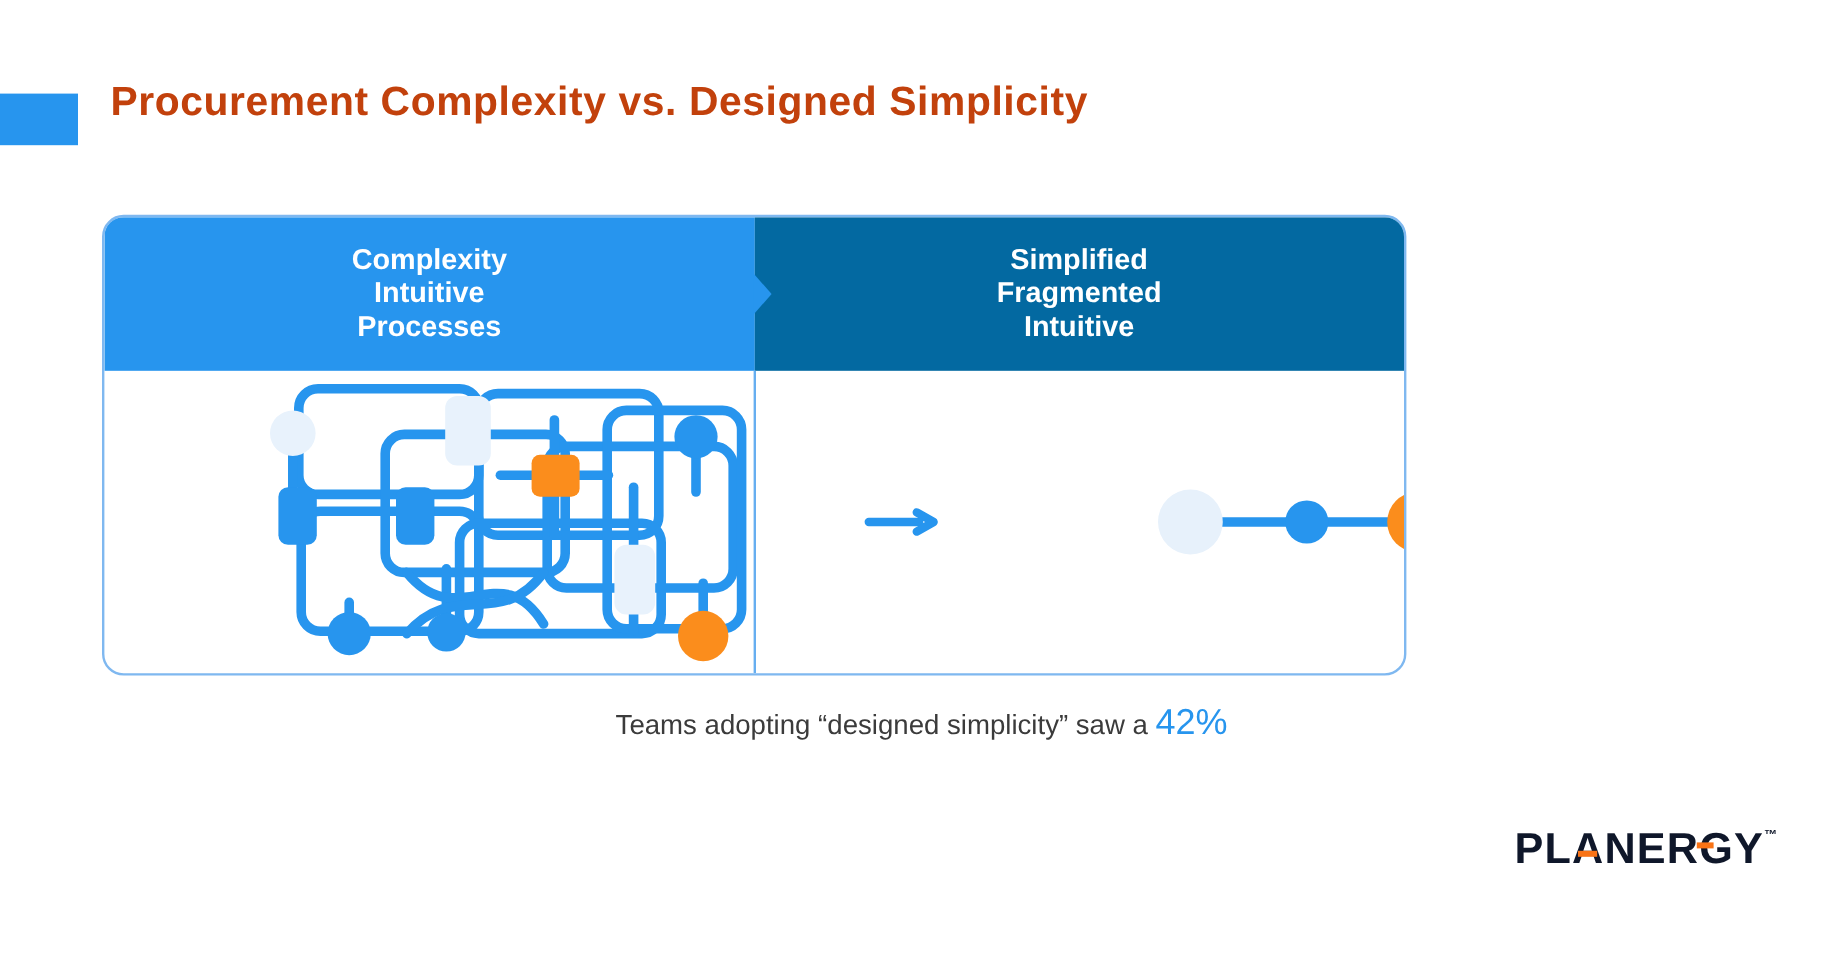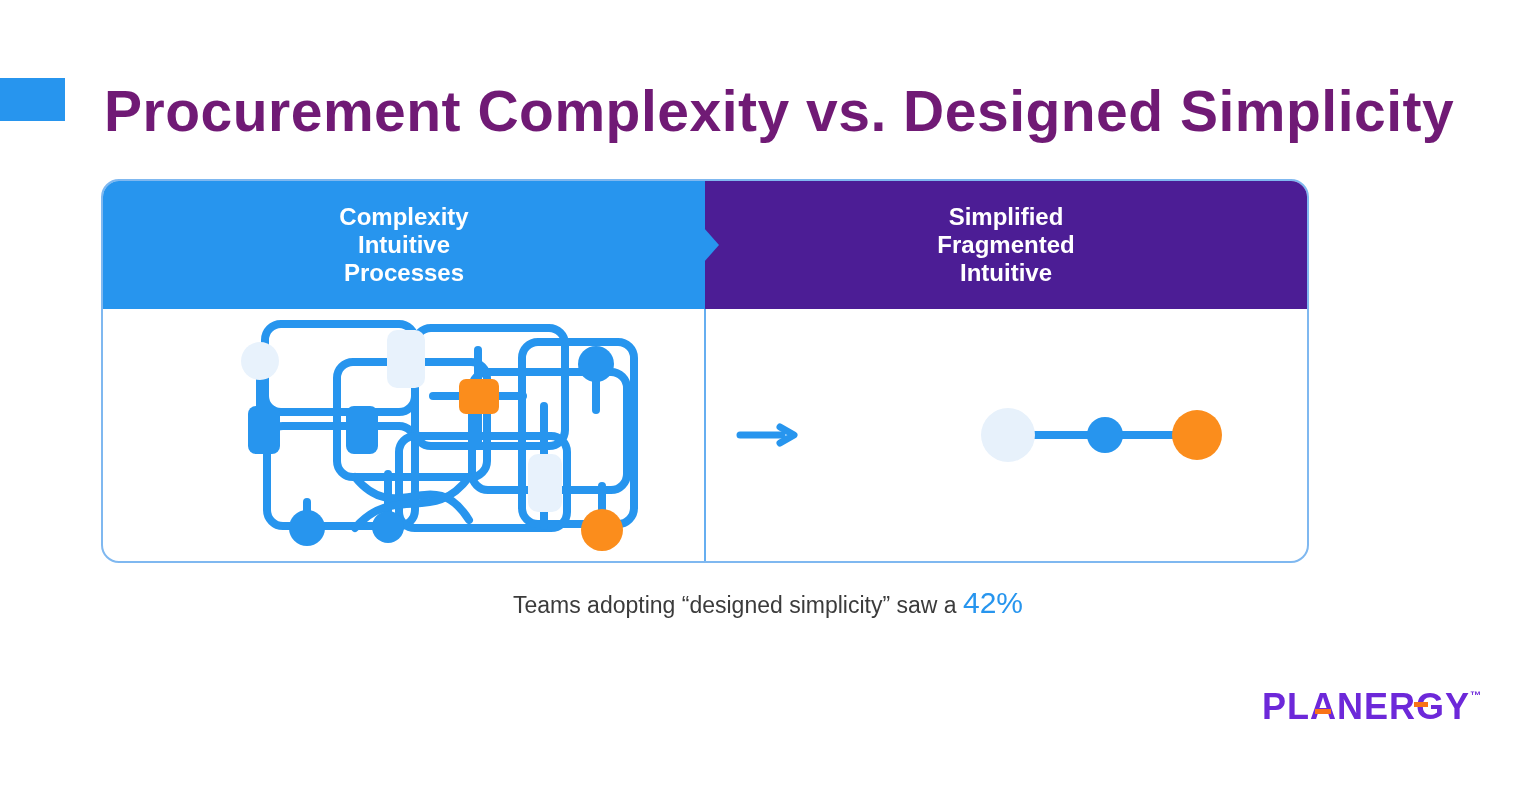--- a/index.html
+++ b/index.html
@@ -9,41 +9,41 @@
     font-family: "Liberation Sans", sans-serif;
     -webkit-font-smoothing: antialiased;
   }
 
   
   .accent-bar {
     position: absolute; left: 0; top: 78px;
     width: 65px; height: 43px; background: #2795EE;
   }
   .page-title {
-    position: absolute; left: 92px; top: 66px; margin: 12px;
-    font-size: 57px; font-weight: 700; color: #701a75; letter-spacing: 0.5px;
+    position: absolute; left: 92px; top: 66px; margin: 0;
+    font-size: 34px; font-weight: 700; color: #c2410c; letter-spacing: 0.5px;
     white-space: nowrap;
   }
 
   
   .panel {
-    position: absolute; left: 101px; top: 179px;
-    width: 1208px; height: 384px; box-sizing: border-box;
+    position: absolute; left: 85px; top: 179px;
+    width: 1087px; height: 384px; box-sizing: border-box;
     border: 2px solid #7FB8F0; border-radius: 18px;
     background: #ffffff; overflow: hidden;
   }
   .panel-header { display: flex; height: 128px; position: relative; }
   .header-half {
     width: 50%; display: flex; flex-direction: column;
     justify-content: center; align-items: center;
     color: #ffffff; font-size: 24px; font-weight: 600; line-height: 28px;
     text-align: center;
   }
   .header-left  { background: #2795EE; }
-  .header-right { background: #4c1d95; }
+  .header-right { background: #0369a1; }
   .divider-chevron {
     position: absolute; left: calc(50% - 1px); top: 47px;
     width: 0; height: 0;
     border-left: 15px solid #2795EE;
     border-top: 17px solid transparent;
     border-bottom: 17px solid transparent;
   }
   .body-divider {
     position: absolute; left: calc(50% - 1px); top: 128px; bottom: 0;
     width: 2px; background: #66AEF0;
@@ -57,21 +57,21 @@
   .caption {
     position: absolute; left: 0; top: 586px; width: 100%;
     text-align: center; color: #3B3B3B;
     font-size: 23px; font-weight: 500; line-height: 33px;
   }
   .caption .stat { color: #2795EE; font-size: 30px; font-weight: 500; }
 
   
   .logo {
     position: absolute; left: 1262px; top: 686px;
-    font-size: 36px; font-weight: 700; color: #6d28d9; letter-spacing: 1px;
+    font-size: 36px; font-weight: 700; color: #0f172a; letter-spacing: 1px;
     white-space: nowrap;
   }
   .logo .logo-text { position: relative; display: inline-block; }
   .logo .logo-bar-a {
     position: absolute; left: 53px; top: 23px; width: 16px; height: 5px;
     background: #F97316;
   }
   .logo .logo-bar-g {
     position: absolute; left: 152px; top: 16px; width: 14px; height: 5px;
     background: #F97316;

